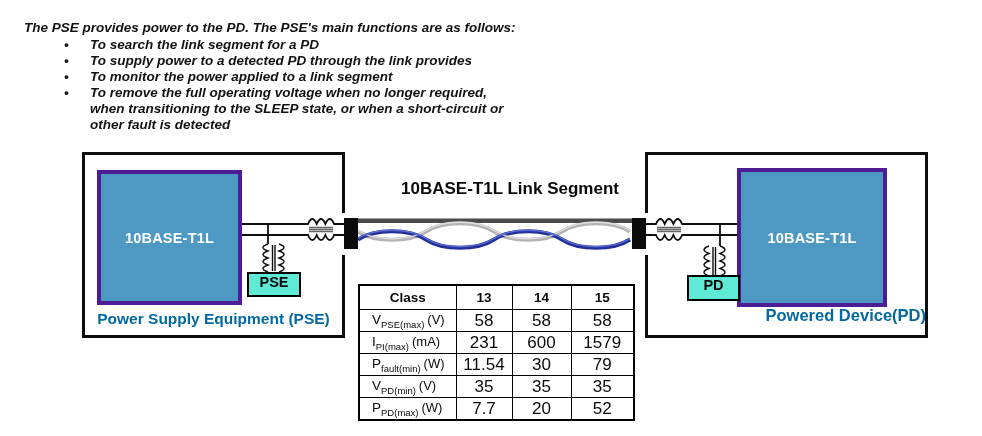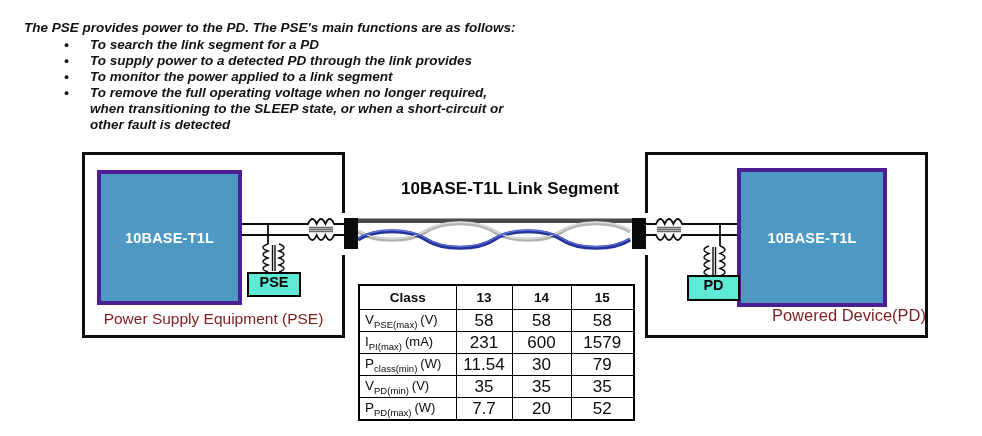--- a/index.html
+++ b/index.html
@@ -26,21 +26,21 @@
   .chip{
     background:#4d99c4;border:4px solid #4c1d95;z-index:4;box-sizing:border-box;
     display:flex;align-items:center;justify-content:center;
     color:#ffffff;font-weight:bold;font-size:14.5px;letter-spacing:.2px;
   }
   .tapbox{
     background:#5eead4;border:2px solid #000;z-index:4;box-sizing:border-box;
     display:flex;align-items:flex-start;justify-content:center;
     color:#0a0a0a;font-weight:bold;font-size:14.5px;
   }
-  .caption{z-index:4;text-align:center;font-weight:normal;color:#7f1d1d;}
+  .caption{z-index:4;text-align:center;font-weight:bold;color:#0369a1;}
   #caption-pse{left:84px;top:310px;width:259px;font-size:15.5px;}
   #caption-pd{left:647px;top:306px;width:279px;font-size:16.5px;text-align:right;}
   #link-title{left:375px;top:179px;width:270px;z-index:4;text-align:center;
     font-weight:bold;font-size:17px;color:#0a0a0a;}
 
   .wire{stroke:#0e0e0e;stroke-width:1.8;fill:none;}
   .core{stroke:#0e0e0e;stroke-width:1.4;fill:none;}
   .hatch{stroke:#666;stroke-width:1.3;fill:none;}
   .cable-bar{fill:#4a4a4a;}
   .cable-gray{stroke:#b3b3b3;stroke-width:4;fill:none;}
@@ -50,21 +50,21 @@
   .connector{fill:#0b0b0b;}
 
   
   #class-table{left:358px;top:284px;z-index:4;}
   #class-table table{border-collapse:collapse;table-layout:fixed;border:2px solid #000;}
   #class-table th,#class-table td{
     border:1.5px solid #000;padding:0;height:21px;overflow:hidden;
     font-size:17px;color:#0a0a0a;text-align:center;vertical-align:middle;
   }
   #class-table th{height:23px;font-size:13.5px;font-weight:bold;}
-  #class-table td.lbl{text-align:left;padding-left:5px;font-size:13.5px;}
+  #class-table td.lbl{text-align:left;padding-left:12px;font-size:13.5px;}
   #class-table td.lbl sub{font-size:9.5px;}
   #class-table td.lbl .unit{margin-left:3px;font-size:13px;}
 </style>
 </head>
 <body>
 
 <div id="stage">
 
   <div class="abs note" id="note-pse">
     <p class="heading">The PSE provides power to the PD. The PSE's main functions are as follows:</p>
@@ -183,21 +183,21 @@
           <td>58</td>
           <td>58</td>
         </tr>
         <tr>
           <td class="lbl"><span>I</span><sub>PI(max)</sub><span class="unit">(mA)</span></td>
           <td>231</td>
           <td>600</td>
           <td>1579</td>
         </tr>
         <tr>
-          <td class="lbl"><span>P</span><sub>class(min)</sub><span class="unit">(W)</span></td>
+          <td class="lbl"><span>P</span><sub>fault(min)</sub><span class="unit">(W)</span></td>
           <td>11.54</td>
           <td>30</td>
           <td>79</td>
         </tr>
         <tr>
           <td class="lbl"><span>V</span><sub>PD(min)</sub><span class="unit">(V)</span></td>
           <td>35</td>
           <td>35</td>
           <td>35</td>
         </tr>

